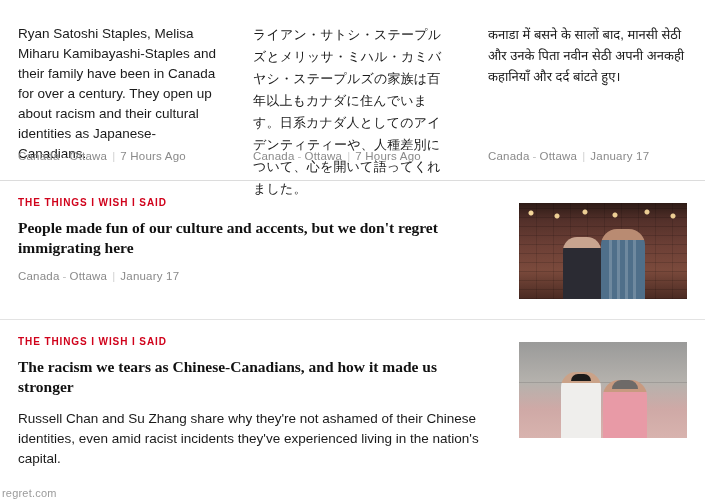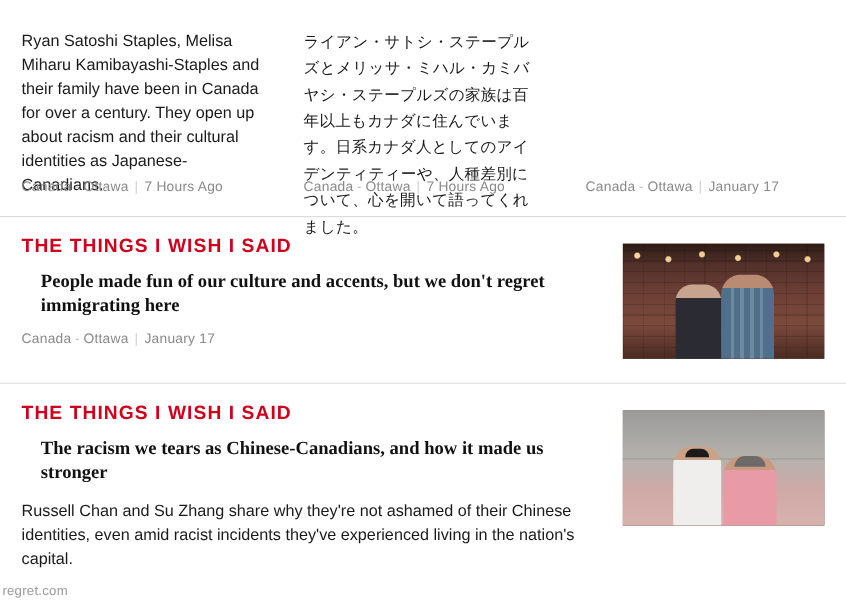--- a/index.html
+++ b/index.html
@@ -78,32 +78,32 @@
   }
 
   
   .article {
     position: relative;
     padding: 16px 18px 18px 18px;
     min-height: 138px;
   }
   .kicker {
     color: #d0021b;
-    font-size: 16px;
+    font-size: 10px;
     font-weight: bold;
     letter-spacing: 0.9px;
     text-transform: uppercase;
     margin: 0 0 10px 0;
   }
   .headline {
     font-family: "Liberation Serif", serif;
     font-size: 15.5px;
     font-weight: bold;
     color: #111;
-    margin: 0 0 12px 16px;
+    margin: 0 0 12px 0;
     line-height: 20px;
     max-width: 470px;
   }
   .dek {
     font-size: 13.5px;
     line-height: 20px;
     color: #1a1a1a;
     margin: 0 0 14px 0;
     max-width: 472px;
   }
@@ -217,20 +217,21 @@
     </div>
 
     <div class="teaser-col col2">
       <p class="teaser-text jp">ライアン・サトシ・ステープルズとメリッサ・ミハル・カミバヤシ・ステープルズの家族は百年以上もカナダに住んでいます。日系カナダ人としてのアイデンティティーや、人種差別について、心を開いて語ってくれました。</p>
       <div class="meta">
         <span>Canada</span><span class="sep">-</span><span>Ottawa</span><span class="bar">|</span><span>7 Hours Ago</span>
       </div>
     </div>
 
     <div class="teaser-col col3">
+      <p class="teaser-text hi">कनाडा में बसने के सालों बाद, मानसी सेठी और उनके पिता नवीन सेठी अपनी अनकही कहानियाँ और दर्द बांटते हुए।</p>
       <div class="meta">
         <span>Canada</span><span class="sep">-</span><span>Ottawa</span><span class="bar">|</span><span>January 17</span>
       </div>
     </div>
 
   </div>
 
   <hr class="divider thick">
 
   <div class="article">

